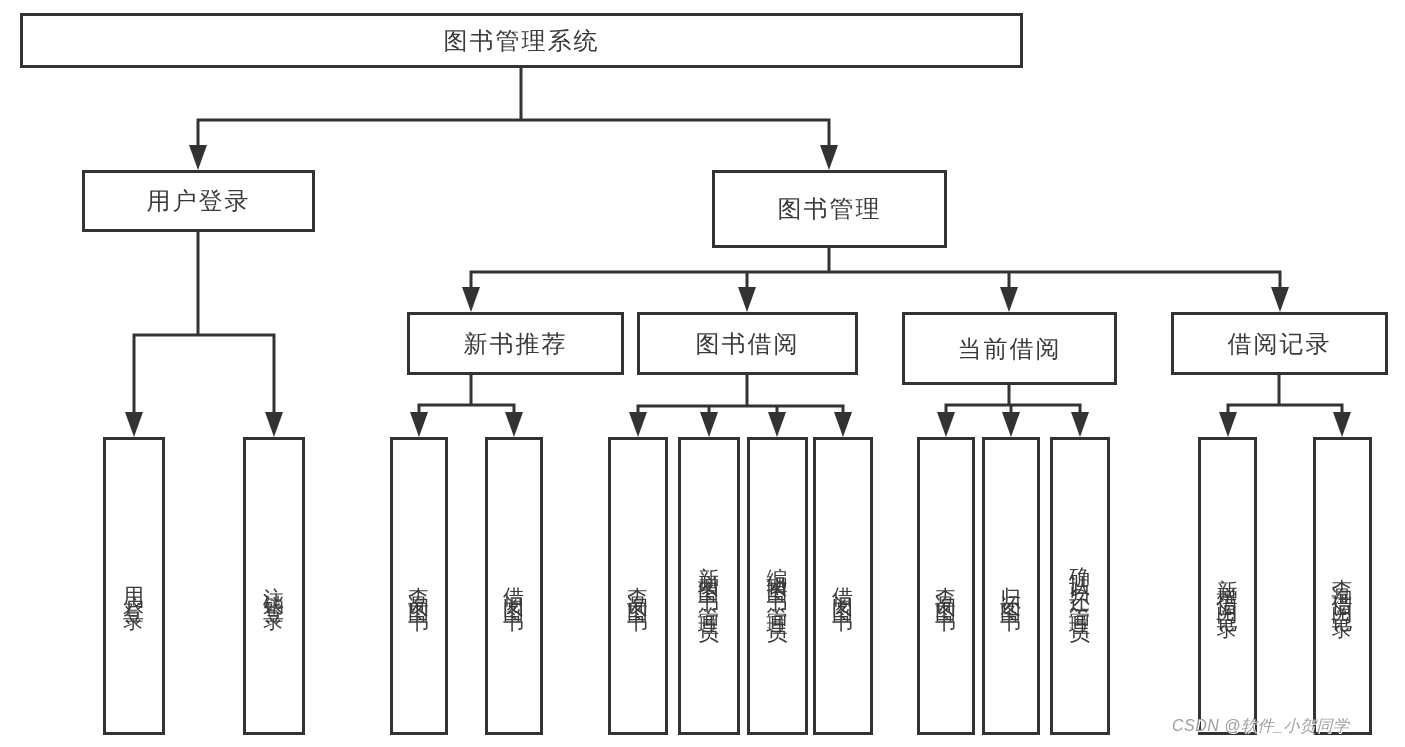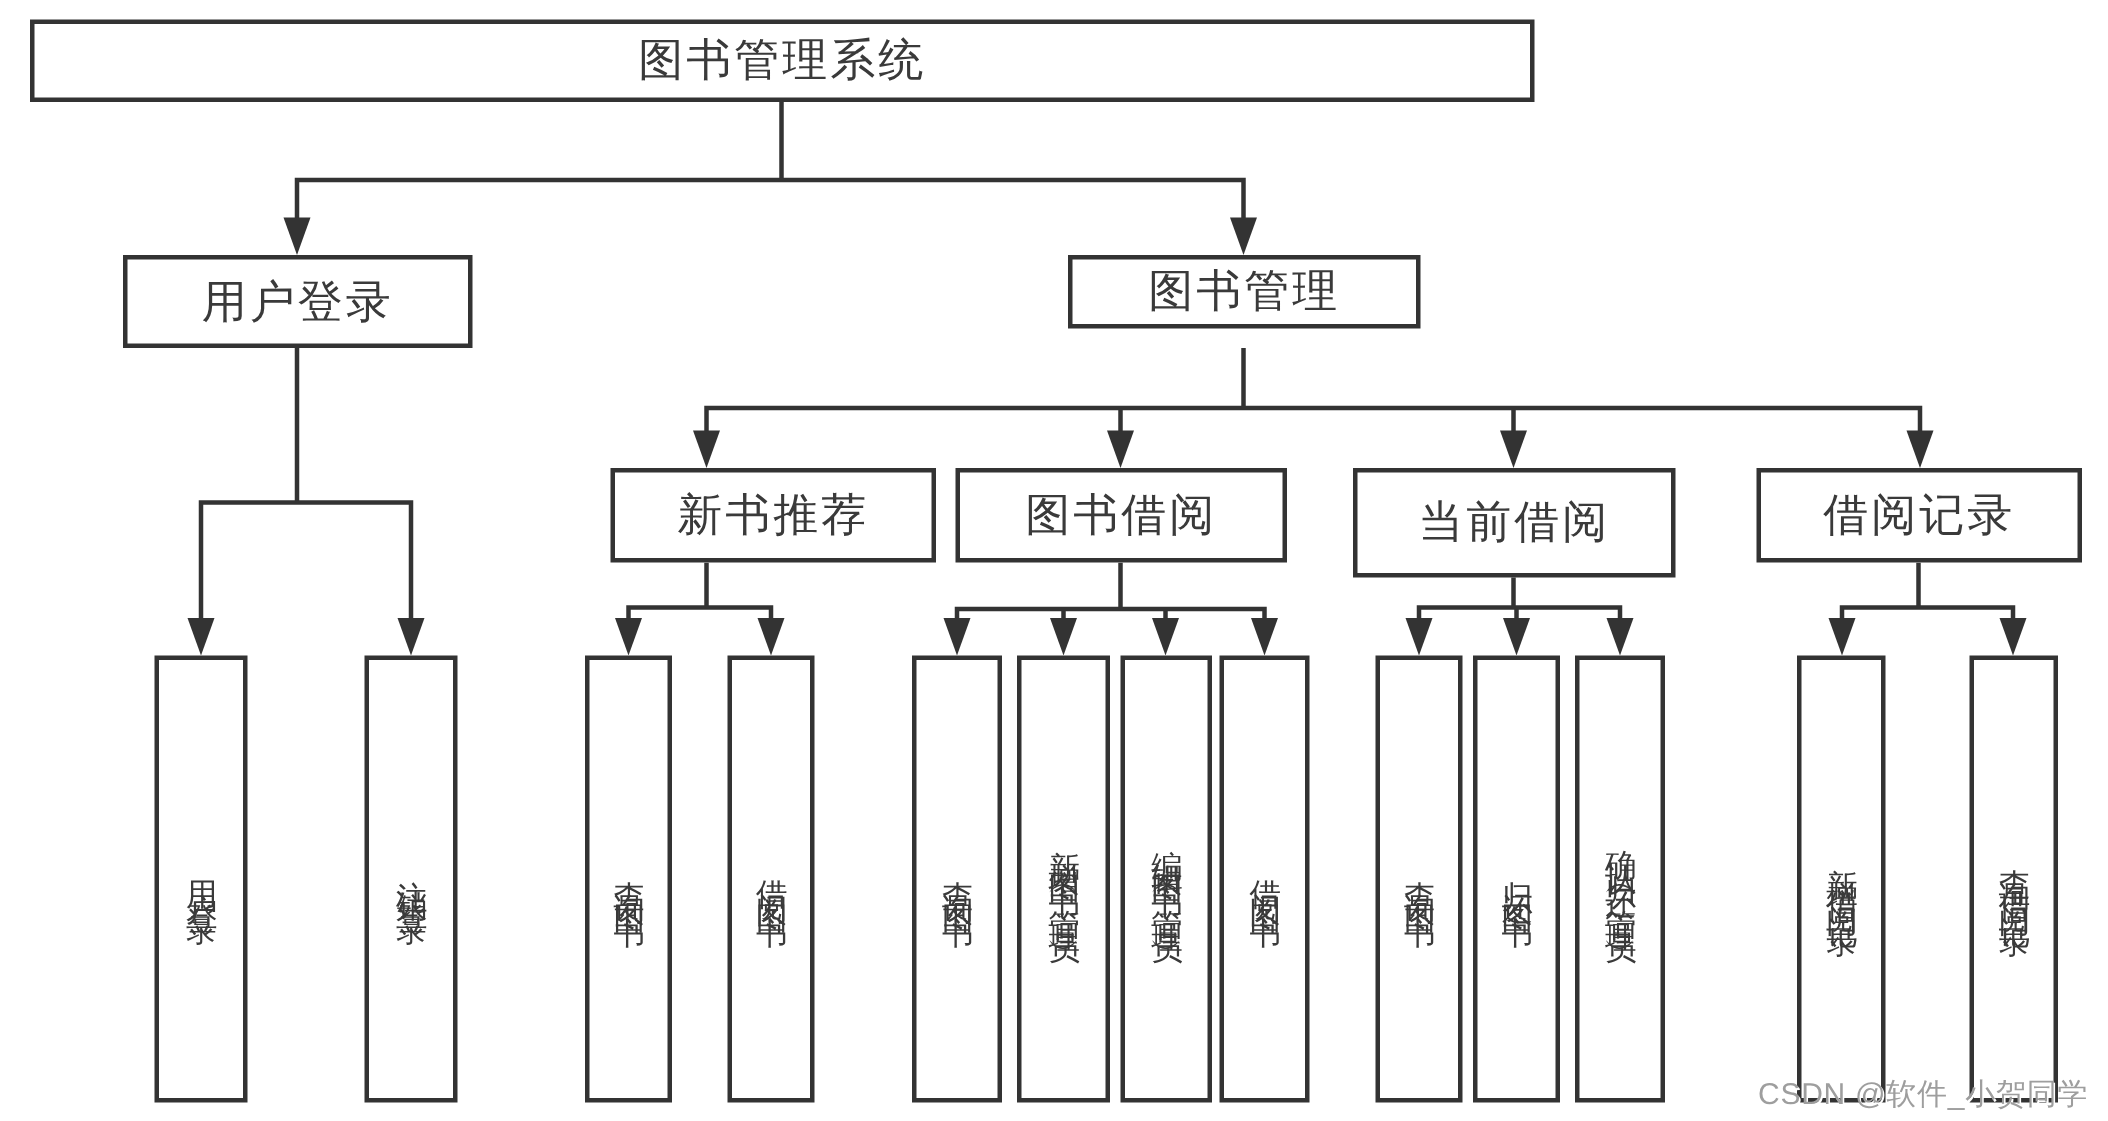--- a/index.html
+++ b/index.html
@@ -25,41 +25,41 @@
     position: absolute;
     box-sizing: border-box;
     border: 3px solid #333333;
     background: #ffffff;
     display: flex;
     align-items: center;
     justify-content: center;
     color: #3a3a3a;
   }
   .hbox {
-    font-size: 30px;
+    font-size: 24px;
     letter-spacing: 2px;
     white-space: nowrap;
   }
   .leaf {
     top: 437px;
     height: 298px;
   }
   .leaf .vtext {
     writing-mode: vertical-rl;
     text-orientation: mixed;
     font-size: 21px;
     letter-spacing: 8px;
     line-height: 1;
     white-space: nowrap;
   }
   
   .b-root    { left: 20px;   top: 13px;  width: 1003px; height: 55px; }
   
   .b-user    { left: 82px;   top: 170px; width: 233px;  height: 62px; }
-  .b-mgmt    { left: 712px;  top: 170px; width: 235px;  height: 49px; }
+  .b-mgmt    { left: 712px;  top: 170px; width: 235px;  height: 78px; }
   
   .b-newbook { left: 363px;  top: 312px; width: 217px;  height: 63px; margin-left: 44px; }
   .b-borrow  { left: 637px;  top: 312px; width: 221px;  height: 63px; }
   .b-current { left: 902px;  top: 312px; width: 215px;  height: 73px; }
   .b-records { left: 1171px; top: 312px; width: 217px;  height: 63px; }
   
   .l-ul0 { left: 103px;  width: 62px; }
   .l-ul1 { left: 243px;  width: 62px; }
   .l-nb0 { left: 390px;  width: 58px; }
   .l-nb1 { left: 485px;  width: 58px; }
@@ -70,25 +70,26 @@
   .l-cb0 { left: 917px;  width: 58px; }
   .l-cb1 { left: 982px;  width: 58px; }
   .l-cb2 { left: 1050px; width: 60px; }
   .l-br0 { left: 1198px; width: 59px; }
   .l-br1 { left: 1313px; width: 59px; }
 
   .watermark {
     position: absolute;
     left: 1172px;
     top: 716px;
-    font-size: 20px;
+    font-size: 16px;
     color: #9e9e9e;
     letter-spacing: 0.5px;
     white-space: nowrap;
     text-shadow: 1px 1px 0 #ffffff;
+    font-style: italic;
   }
 </style>
 </head>
 <body>
 
 <div id="canvas">
 
   <svg id="connectors" viewBox="0 0 1405 747" xmlns="http://www.w3.org/2000/svg">
     <g stroke="#333333" stroke-width="3" fill="none">
       <path d="M521 68 V121.5 M196.5 120 H830.5 M198 120 V152 M829 120 V152"></path>

